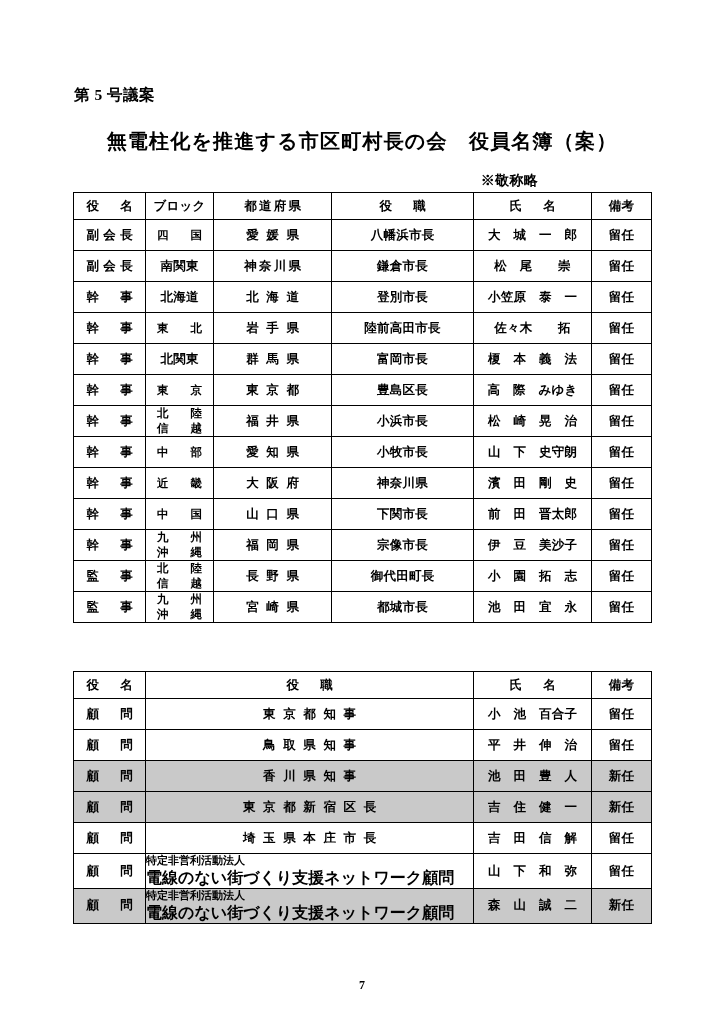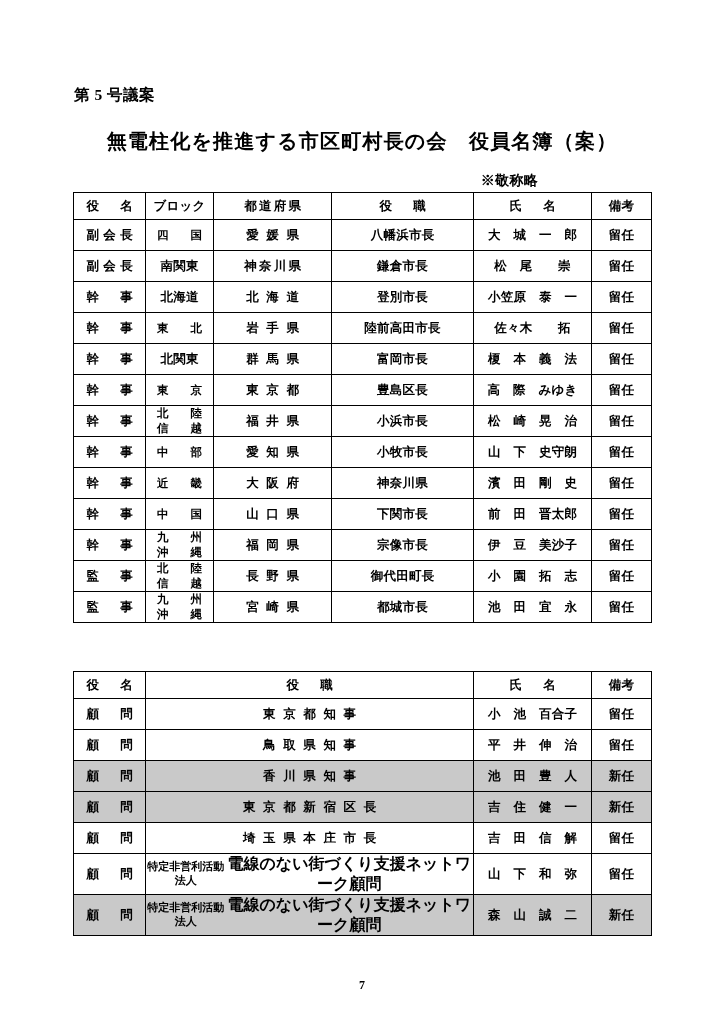--- a/index.html
+++ b/index.html
@@ -96,23 +96,23 @@
     align-items: center;
     justify-items: center;
     font-size: 11.5px;
     line-height: 1.05;
   }
   .block-grid span { display: block; }
 
   
   .two-line {
     display: flex;
-    flex-direction: row;
+    flex-direction: column;
     justify-content: center;
-    align-items: center;
+    align-items: flex-start;
     height: 100%;
     line-height: 1.25;
   }
   .two-line .l1 { font-size: 11px; }
   .two-line .l2 { font-size: 16px; }
 
   
   tr.shaded td { background: #c9c9c9; }
 
   

